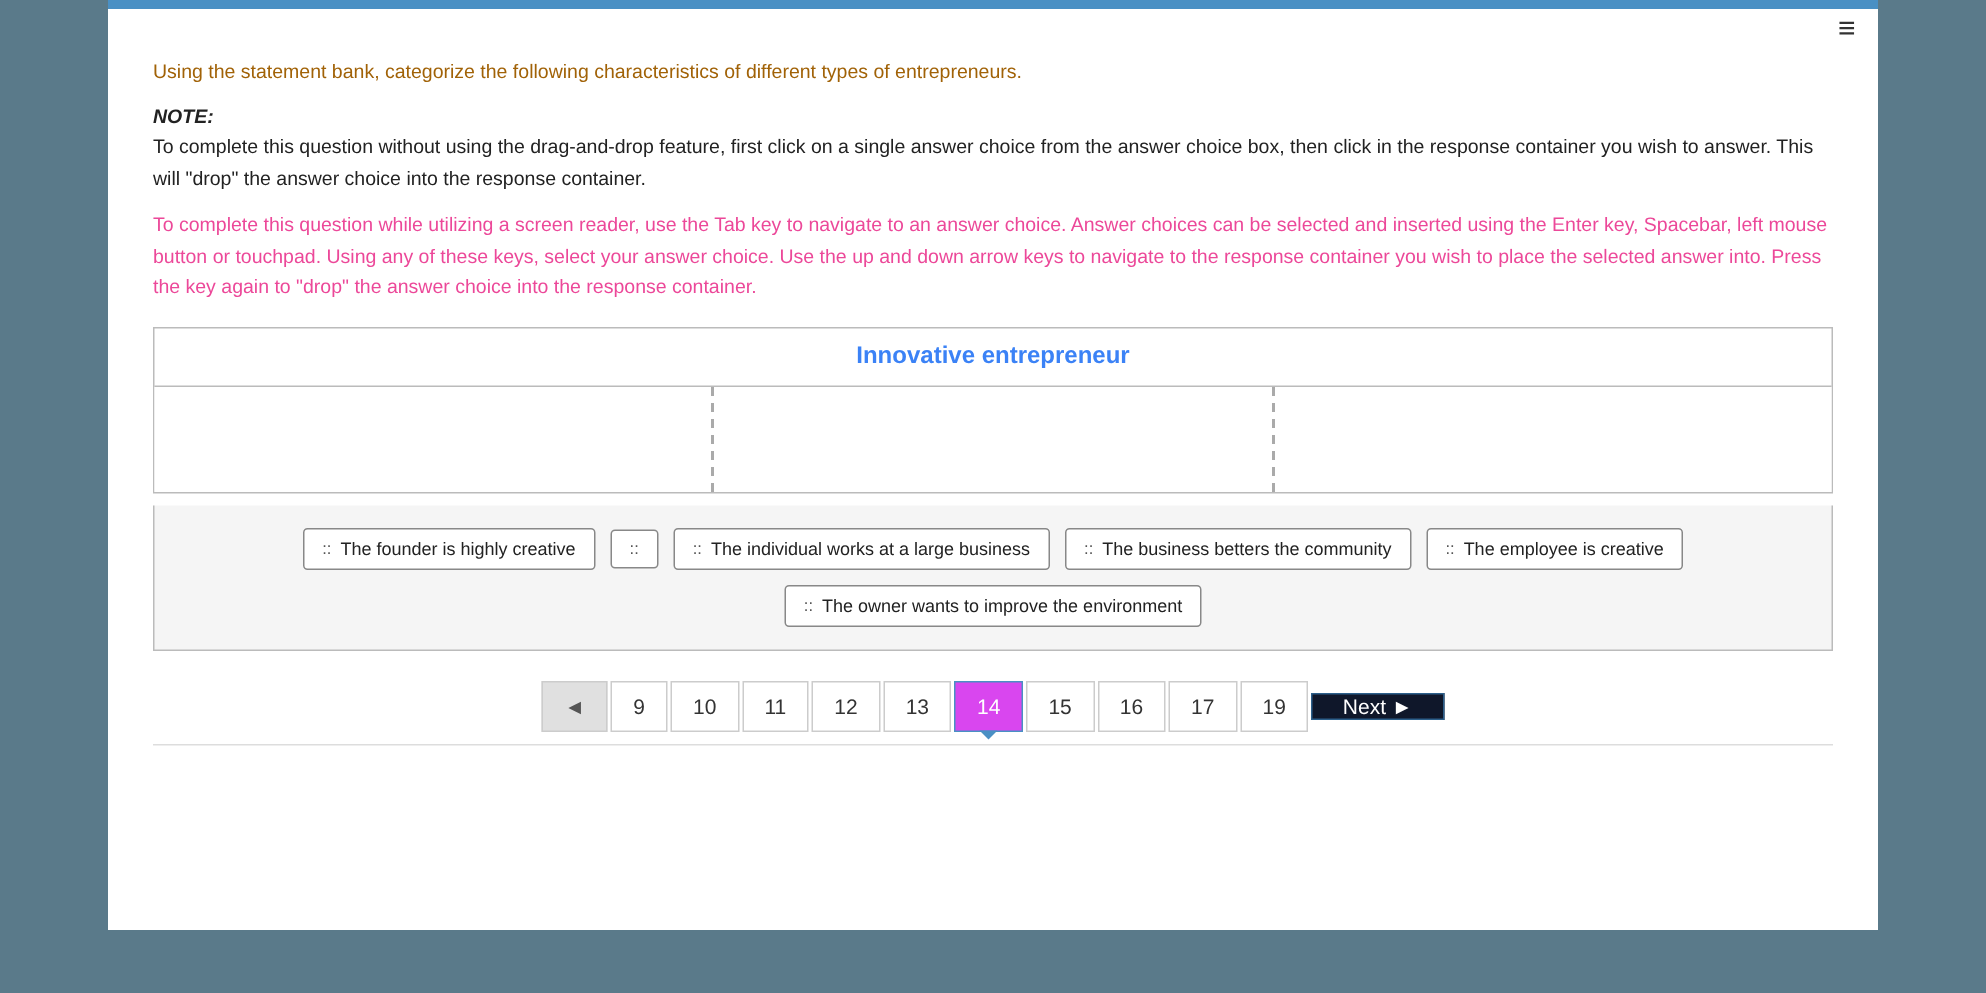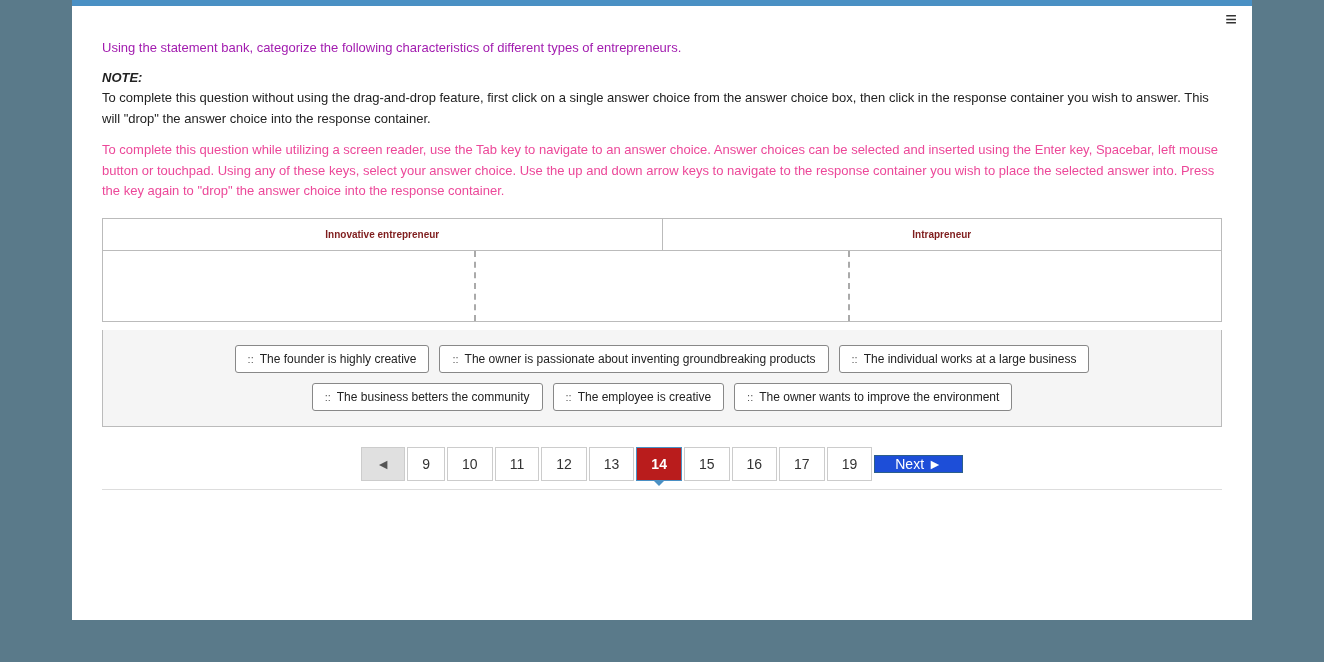--- a/index.html
+++ b/index.html
@@ -31,21 +31,21 @@
     .menu-icon {
       position: absolute;
       top: 8px;
       right: 15px;
       font-size: 20px;
       color: #333;
       cursor: pointer;
     }
     .instruction-text {
       font-size: 13px;
-      color: #a21caf;
+      color: #a16207;
       margin-top: 18px;
       line-height: 1.5;
     }
     .note-label {
       font-weight: bold;
       font-style: italic;
     }
     .note-block {
       margin: 10px 0 10px 0;
       font-size: 13px;
@@ -63,24 +63,24 @@
       margin-bottom: 8px;
     }
     .column-headers {
       display: flex;
       border-bottom: 1px solid #bbb;
     }
     .col-header {
       flex: 1;
       text-align: center;
       font-weight: bold;
-      font-size: 10px;
+      font-size: 16px;
       padding: 10px 5px;
       border-right: 1px solid #bbb;
-      color: #7f1d1d;
+      color: #3b82f6;
     }
     .col-header:last-child {
       border-right: none;
     }
     .drop-zones {
       display: flex;
       min-height: 70px;
     }
     .drop-zone {
       flex: 1;
@@ -130,40 +130,40 @@
       padding: 8px 14px;
       font-size: 14px;
       border: 1px solid #ccc;
       background: #fff;
       cursor: pointer;
       color: #333;
       min-width: 38px;
       text-align: center;
     }
     .page-btn.active {
-      background: #b91c1c;
+      background: #d946ef;
       color: #fff;
       border-color: #4a90c4;
-      font-weight: bold;
+      font-weight: normal;
       position: relative;
     }
     .page-btn.active::after {
       content: '';
       position: absolute;
       bottom: -6px;
       left: 50%;
       transform: translateX(-50%);
       width: 0;
       height: 0;
       border-left: 6px solid transparent;
       border-right: 6px solid transparent;
       border-top: 6px solid #4a90c4;
     }
     .page-btn.nav {
-      background: #1d4ed8;
+      background: #0f172a;
       color: #fff;
       border-color: #2c5f8a;
       padding: 0 20px;
     }
     .page-btn.prev-nav {
       background: #e0e0e0;
       color: #555;
       border-color: #ccc;
     }
     .footer {
@@ -193,37 +193,35 @@
     <span class="note-label">NOTE:</span>
     <br>
     <span>To complete this question without using the drag-and-drop feature, first click on a single answer choice from the answer choice box, then click in the response container you wish to answer. This will "drop" the answer choice into the response container.</span>
   </div>
 
   <p class="screen-reader-note">To complete this question while utilizing a screen reader, use the Tab key to navigate to an answer choice. Answer choices can be selected and inserted using the Enter key, Spacebar, left mouse button or touchpad. Using any of these keys, select your answer choice. Use the up and down arrow keys to navigate to the response container you wish to place the selected answer into. Press the key again to "drop" the answer choice into the response container.</p>
 
   <div class="drag-drop-area">
     <div class="column-headers">
       <div class="col-header">Innovative entrepreneur</div>
-      <div class="col-header">Intrapreneur</div>
     </div>
     <div class="drop-zones">
       <div class="drop-zone"></div>
       <div class="drop-zone"></div>
       <div class="drop-zone"></div>
     </div>
   </div>
 
   <div class="answer-bank">
     <div class="answer-chip">
       <span class="drag-icon">::</span>
       <span>The founder is highly creative</span>
     </div>
     <div class="answer-chip">
       <span class="drag-icon">::</span>
-      <span>The owner is passionate about inventing groundbreaking products</span>
     </div>
     <div class="answer-chip">
       <span class="drag-icon">::</span>
       <span>The individual works at a large business</span>
     </div>
     <div class="answer-chip">
       <span class="drag-icon">::</span>
       <span>The business betters the community</span>
     </div>
     <div class="answer-chip">

